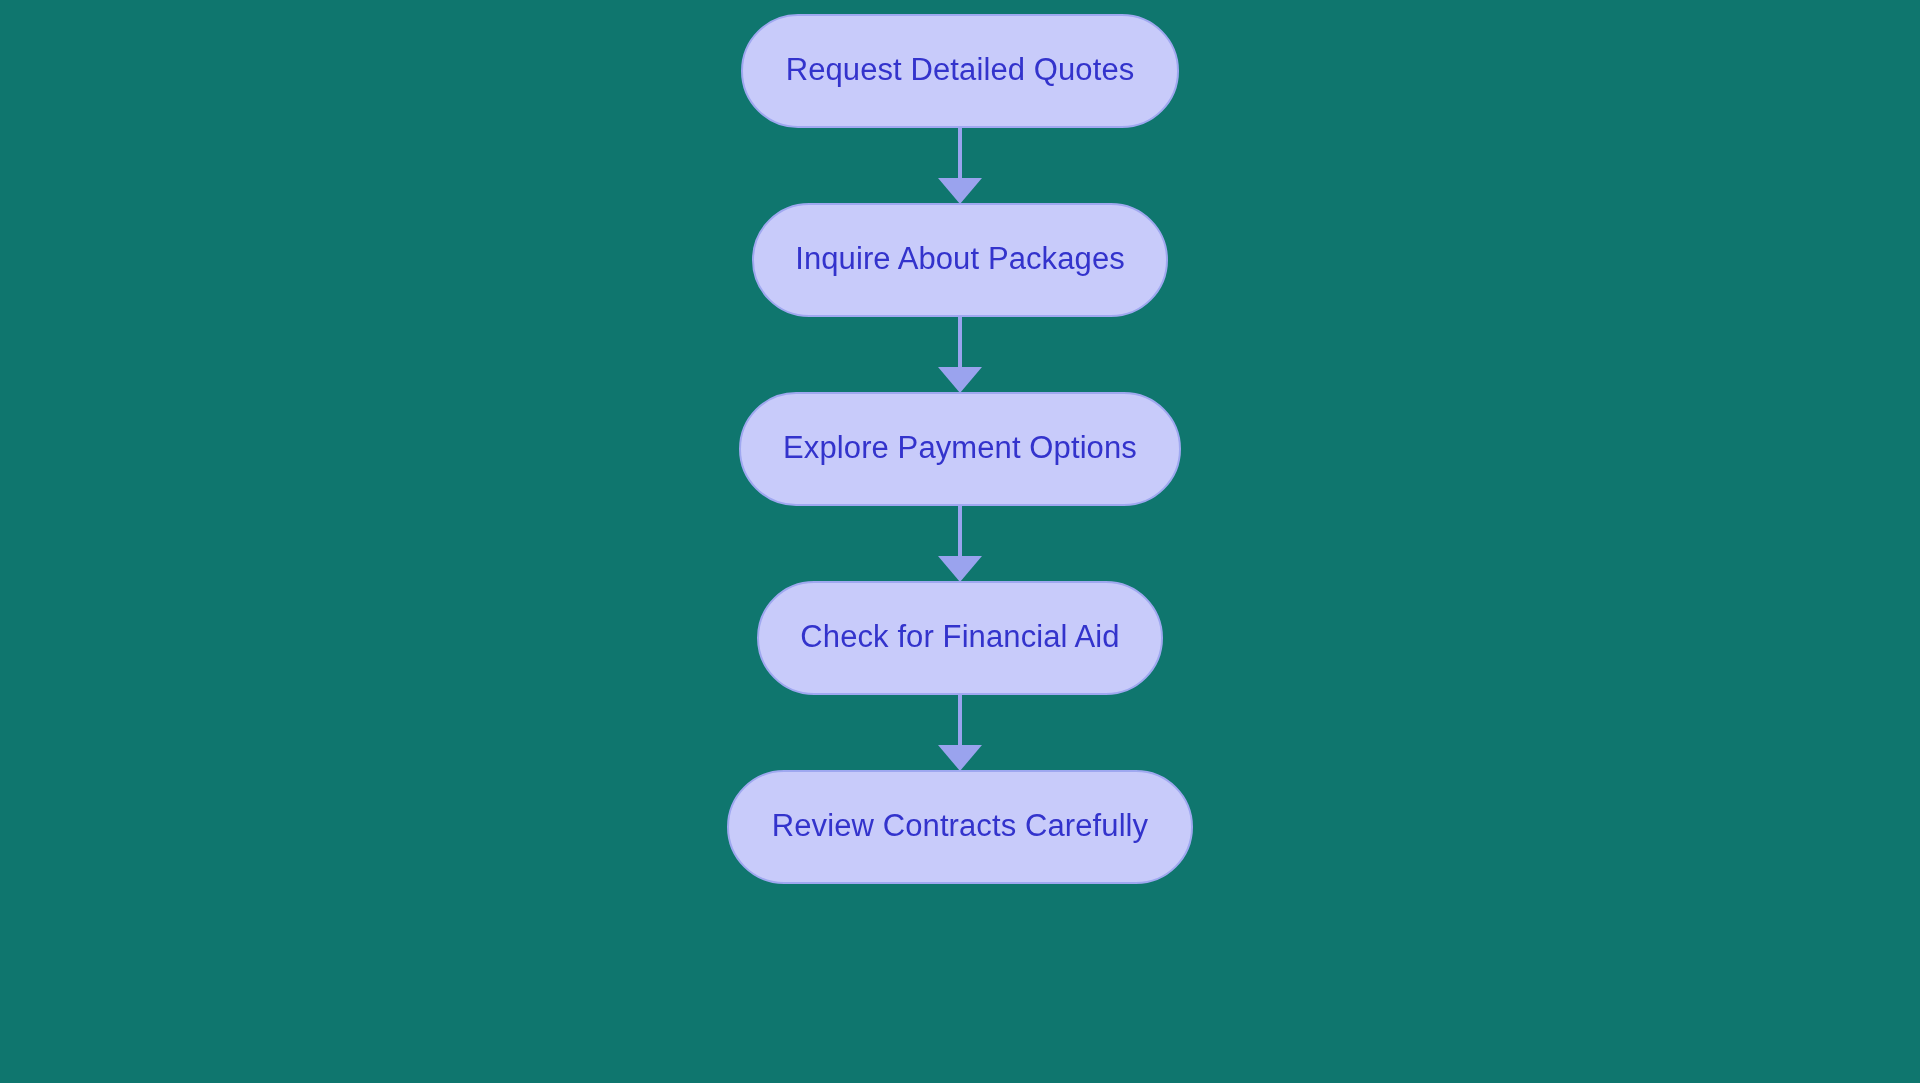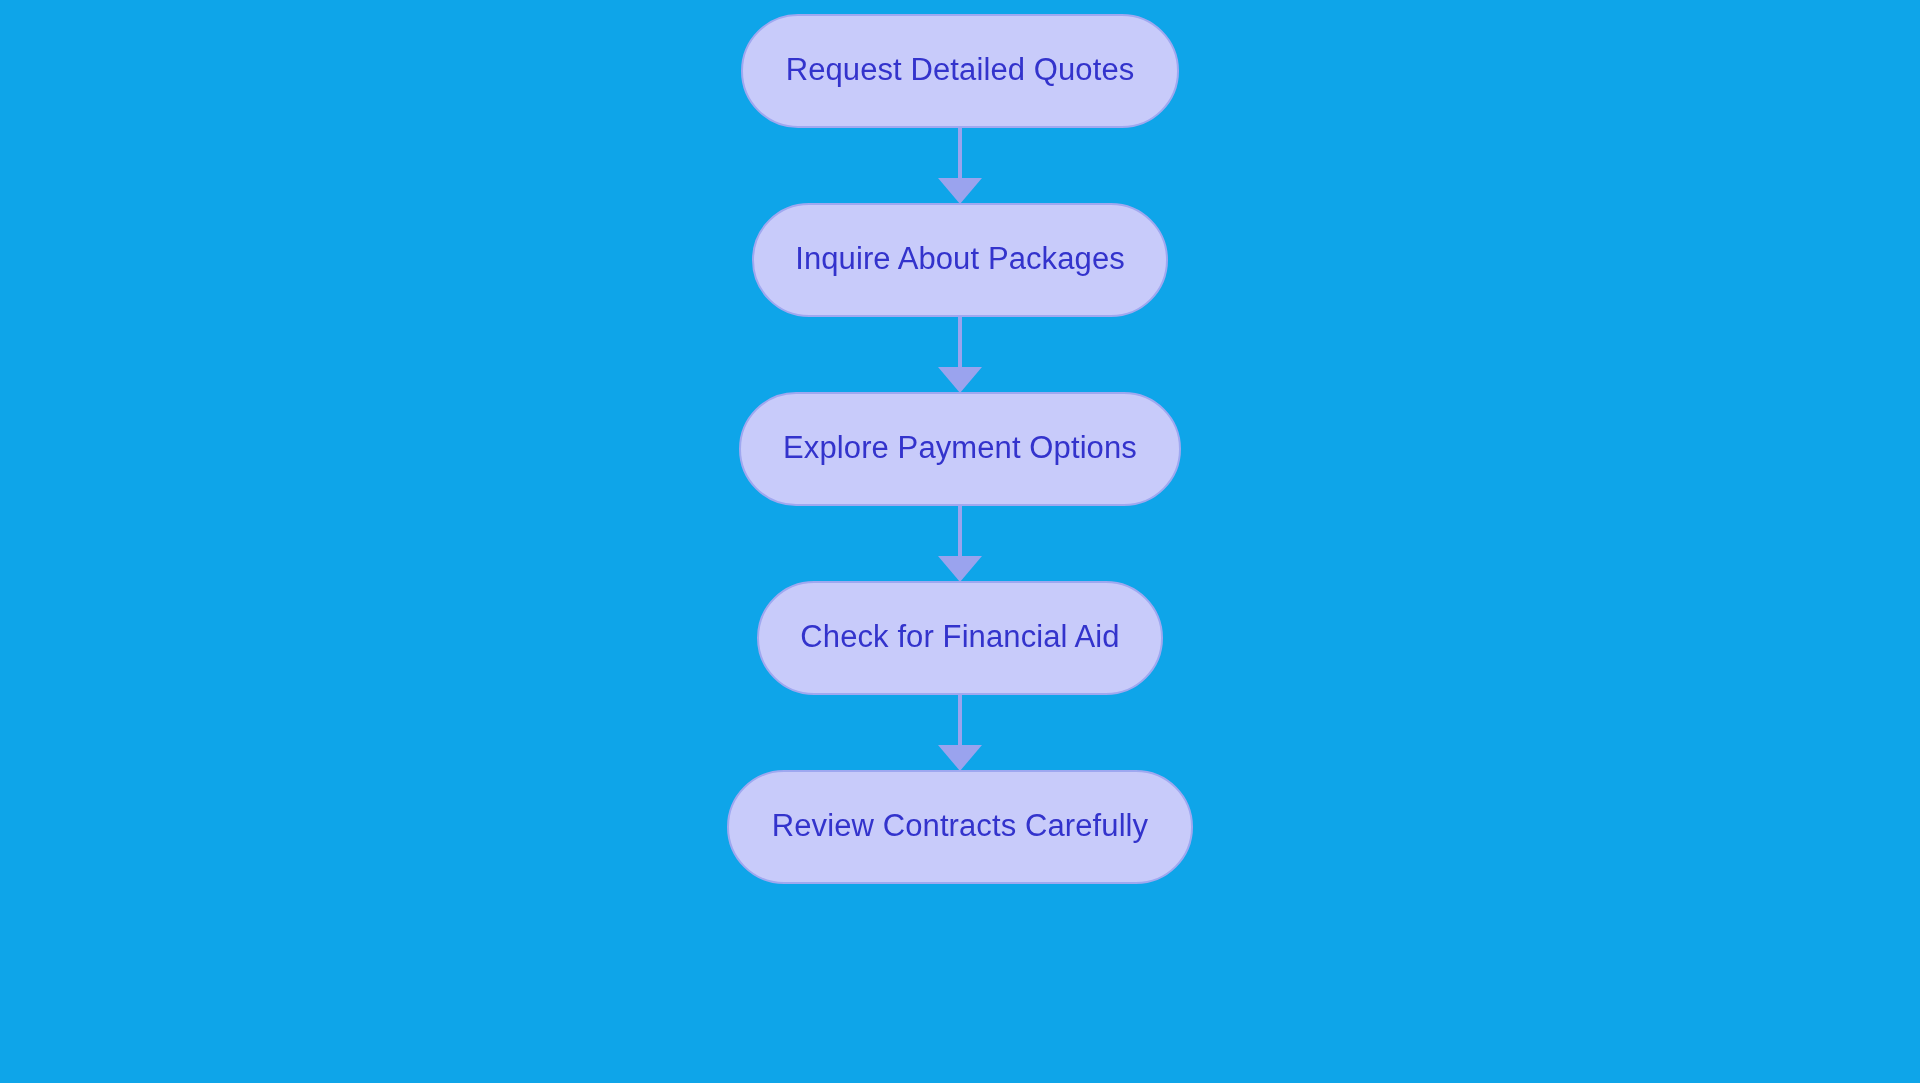--- a/index.html
+++ b/index.html
@@ -8,21 +8,21 @@
     padding: 0;
     background: #ffffff;
   }
   body {
     font-family: "Liberation Sans", sans-serif;
   }
   #canvas {
     position: relative;
     width: 1920px;
     height: 1083px;
-    background: #0ea5e9;
+    background: #0f766e;
     overflow: hidden;
   }
   #flow-svg {
     position: absolute;
     left: 0;
     top: 0;
     width: 1920px;
     height: 1083px;
     display: block;
   }

